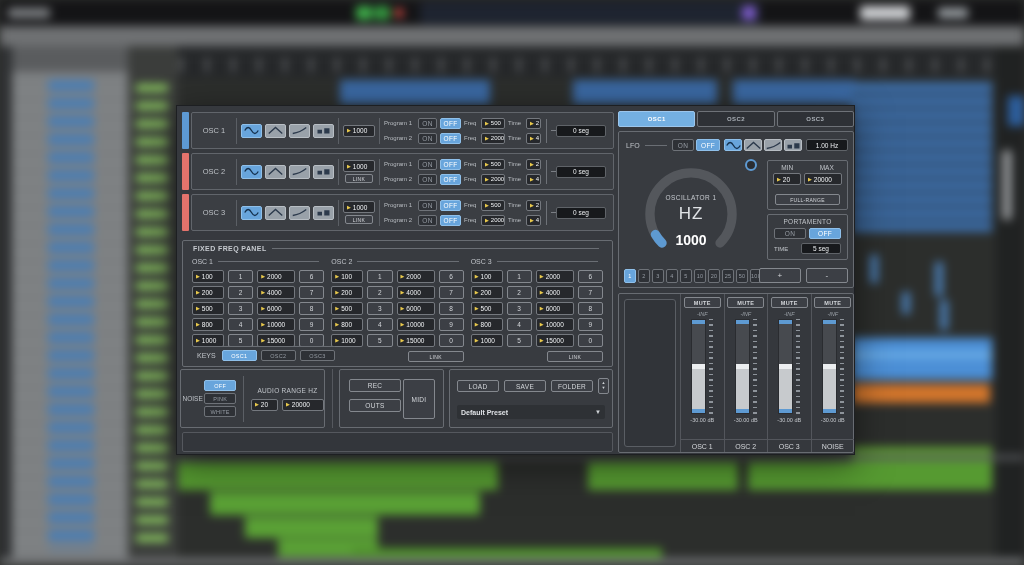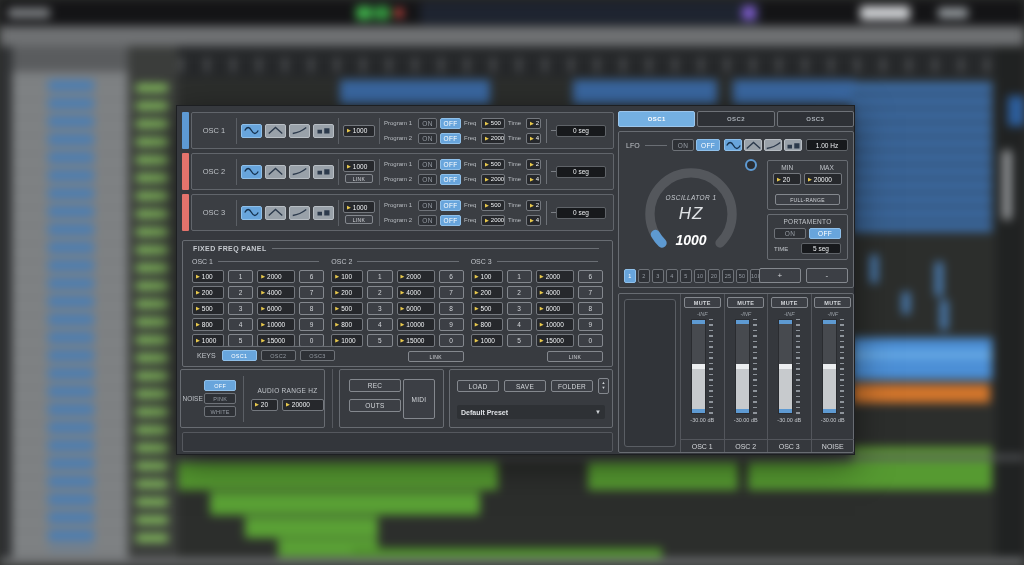--- a/index.html
+++ b/index.html
@@ -120,21 +120,21 @@
   .tab.sel { background:#74b0e2; color:#fff; border-color:#9cc6ec; }
   #mainbox { left:441px; top:25px; width:236px; height:157px; }
   #lforow { position:absolute; left:7px; top:6px; width:222px; height:14px;
     display:flex; align-items:center; }
   #lforow .t { font-size:7px; color:#c0c4c9; }
   #lforow .btn { height:12px; }
   #lforow .waves2 { display:flex; gap:2px; margin:0 4px; }
   #lforow .wavebtn { width:18px; height:12px; }
   #lforow .disp { width:42px; height:12px; }
   #knobsvg { position:absolute; left:16px; top:26px; }
-  .ktext { position:absolute; left:16px; width:112px; text-align:center;font-style:italic; }
+  .ktext { position:absolute; left:16px; width:112px; text-align:center; }
   #ktitle { top:62px; font-size:6.5px; color:#c6cacf; letter-spacing:.4px; }
   #kunit { top:72px; font-size:17px; color:#dfe2e5; letter-spacing:1px; }
   #kval { top:100px; font-size:14px; font-weight:bold; color:#fff; }
   #kled { position:absolute; left:126px; top:27px; width:12px; height:12px; border-radius:50%;
     border:2px solid #5e9ad2; background:#2a2d32; }
   #minmax { left:148px; top:28px; width:81px; height:50px; }
   #minmax .hdr { display:flex; justify-content:space-around; margin-top:3px; }
   #minmax .hdr span { font-size:6.5px; color:#c0c4c9; }
   #minmax .vals { display:flex; justify-content:space-between; padding:0 5px; margin-top:2px; }
   #minmax .vals .val { height:12px; }

